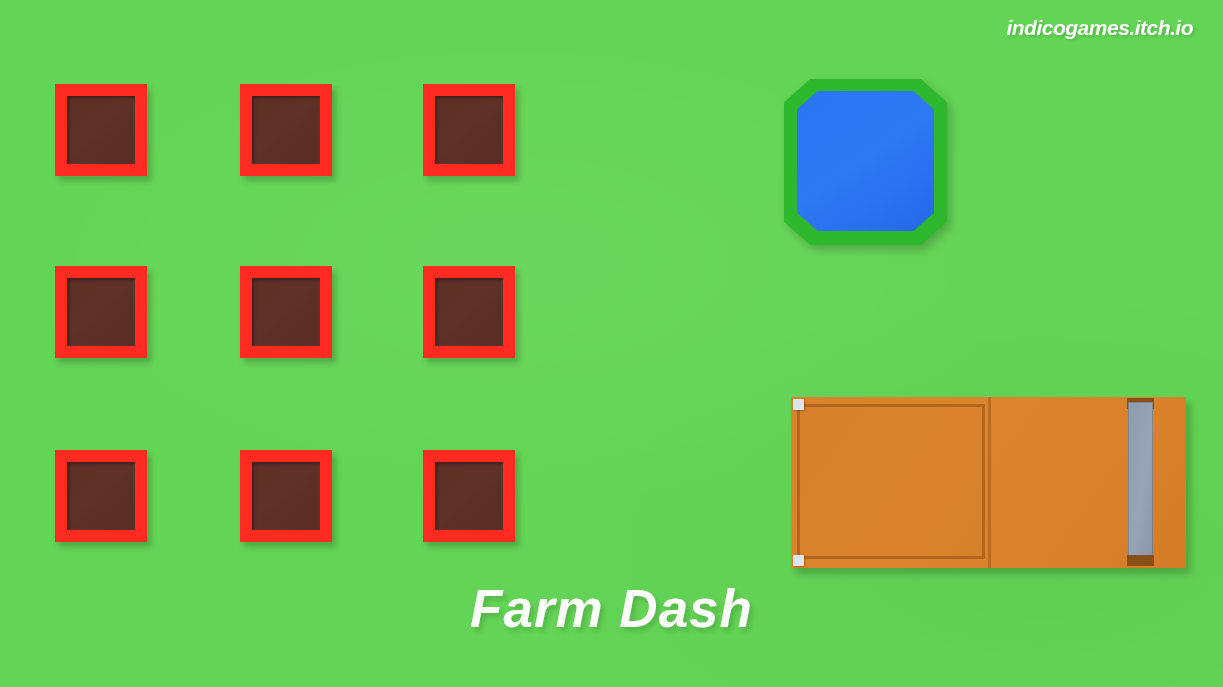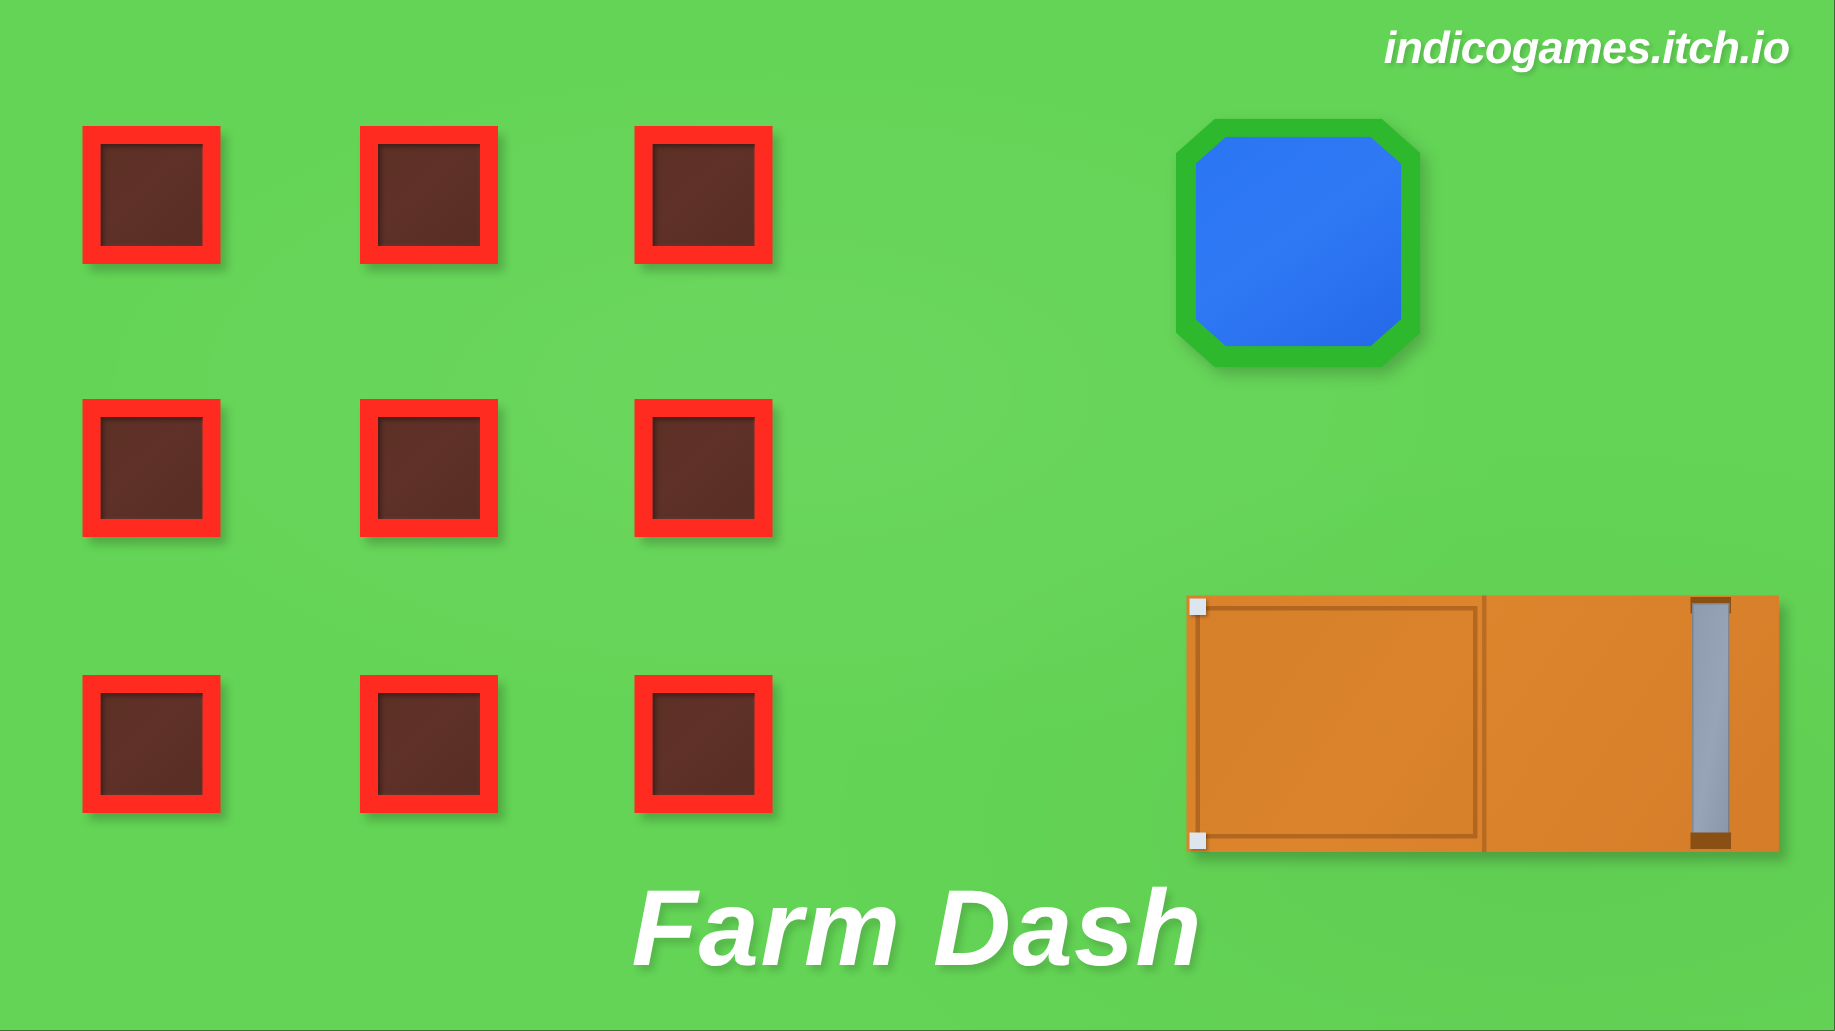--- a/index.html
+++ b/index.html
@@ -26,37 +26,37 @@
       radial-gradient(ellipse 70% 60% at 42% 38%, rgba(255,255,255,0.055) 0%, rgba(255,255,255,0.0) 62%),
       radial-gradient(ellipse 60% 55% at 85% 80%, rgba(0,0,0,0.035) 0%, rgba(0,0,0,0) 70%);
     pointer-events: none;
   }
 
   
   #watermark {
     position: absolute;
     right: 30px;
     top: 16px;
-    font-size: 30px;
+    font-size: 21px;
     font-weight: bold;
     font-style: italic;
     color: #ffffff;
     letter-spacing: -0.5px;
     text-shadow: 2px 2px 3px rgba(0,0,0,0.13);
     white-space: nowrap;
   }
 
   
   #game-title {
     position: absolute;
     left: 0;
     right: 0;
     top: 578px;
     text-align: center;
-    font-size: 72px;
+    font-size: 53px;
     font-weight: bold;
     font-style: italic;
     color: #ffffff;
     letter-spacing: 1px;
     text-shadow: 3px 4px 5px rgba(0,0,0,0.14);
     white-space: nowrap;
   }
 
   
   .plot {

